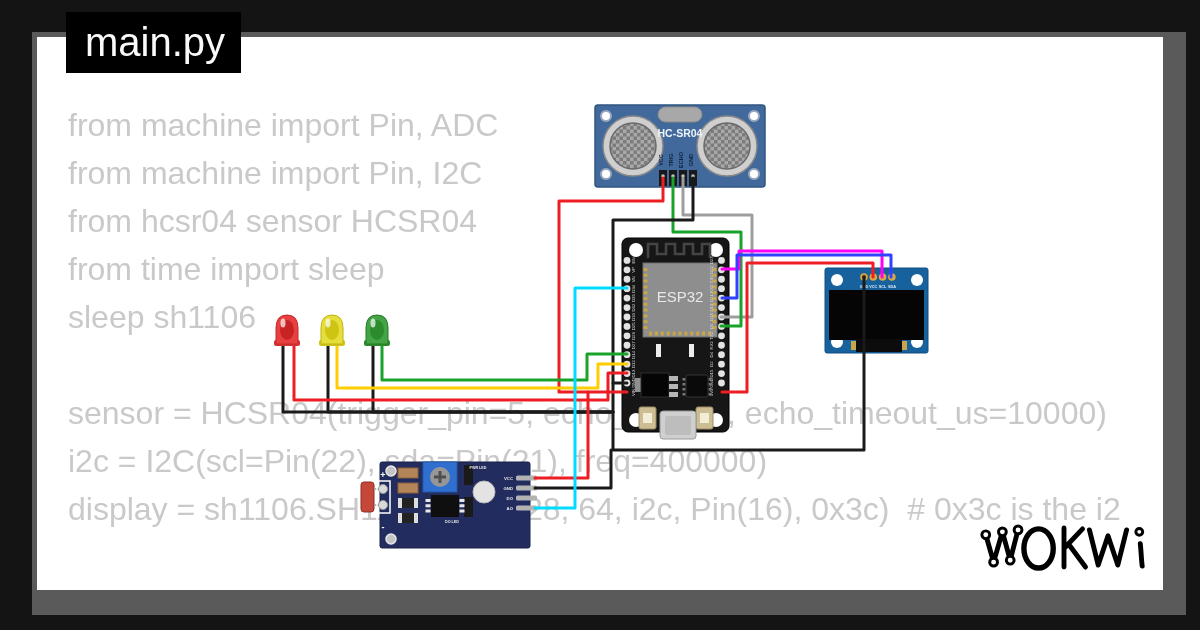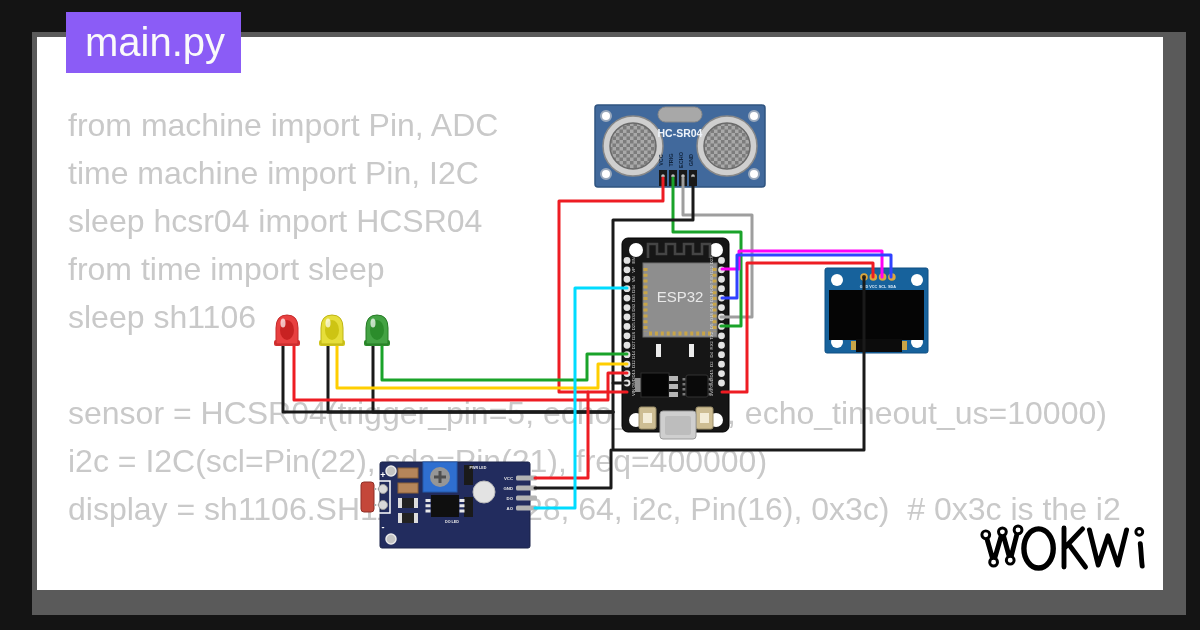--- a/index.html
+++ b/index.html
@@ -1,20 +1,20 @@
 <!DOCTYPE html>
 <html><head>
 <meta charset="utf-8">
 <style>
   html,body{margin:0;padding:0;}
   body{width:1200px;height:630px;background:#141414;position:relative;overflow:hidden;
        font-family:"Liberation Sans",sans-serif;}
   .frame{position:absolute;left:32px;top:32px;width:1154px;height:583px;background:#5a5a5a;}
   .card{position:absolute;left:37px;top:37px;width:1126px;height:553px;background:#ffffff;}
-  .tab{position:absolute;left:66px;top:12px;width:175px;height:61px;background:#8b5cf6;
+  .tab{position:absolute;left:66px;top:12px;width:175px;height:61px;background:#000000;
        color:#fafafa;font-size:40px;line-height:61px;padding-left:19px;box-sizing:border-box;z-index:40;}
   .code{position:absolute;left:68px;top:101px;width:1095px;height:480px;overflow:hidden;z-index:5;}
   .cl{height:48px;line-height:48px;font-size:32px;color:#c9c9c9;white-space:pre;}
   .circuit{position:absolute;left:0;top:0;z-index:10;pointer-events:none;}
   .logo{position:absolute;left:976px;top:518px;z-index:20;}
   .wire{fill:none;stroke-width:3;stroke-linejoin:round;stroke-linecap:round;}
   .pinlbl{font:4.3px "Liberation Sans",sans-serif;fill:#d8d8d8;text-anchor:middle;}
   .srlbl{font:5.5px "Liberation Sans",sans-serif;font-weight:bold;fill:#10233c;text-anchor:middle;}
   .oledlbl{font:3.8px "Liberation Sans",sans-serif;font-weight:bold;fill:#dcebf8;text-anchor:middle;}
   .ldrlbl{font:4.3px "Liberation Sans",sans-serif;font-weight:bold;fill:#e9e9e9;text-anchor:end;}
@@ -28,22 +28,22 @@
 
 <div class="frame"></div>
 <div class="card"></div>
 
 <div class="tab">
   <span>main.py</span>
 </div>
 
 <div class="code">
   <div class="cl">from machine import Pin, ADC</div>
-  <div class="cl">time machine import Pin, I2C</div>
-  <div class="cl">sleep hcsr04 import HCSR04</div>
+  <div class="cl">from machine import Pin, I2C</div>
+  <div class="cl">from hcsr04 sensor HCSR04</div>
   <div class="cl">from time import sleep</div>
   <div class="cl">sleep sh1106</div>
   <div class="cl"></div>
   <div class="cl">sensor = HCSR04(trigger_pin=5, echo_pin=18, echo_timeout_us=10000)</div>
   <div class="cl">i2c = I2C(scl=Pin(22), sda=Pin(21), freq=400000)</div>
   <div class="cl">display = sh1106.SH1106_I2C(128, 64, i2c, Pin(16), 0x3c)  # 0x3c is the i2</div>
 </div>
 
 <svg class="circuit" width="1200" height="630" viewBox="0 0 1200 630">
   <defs>

